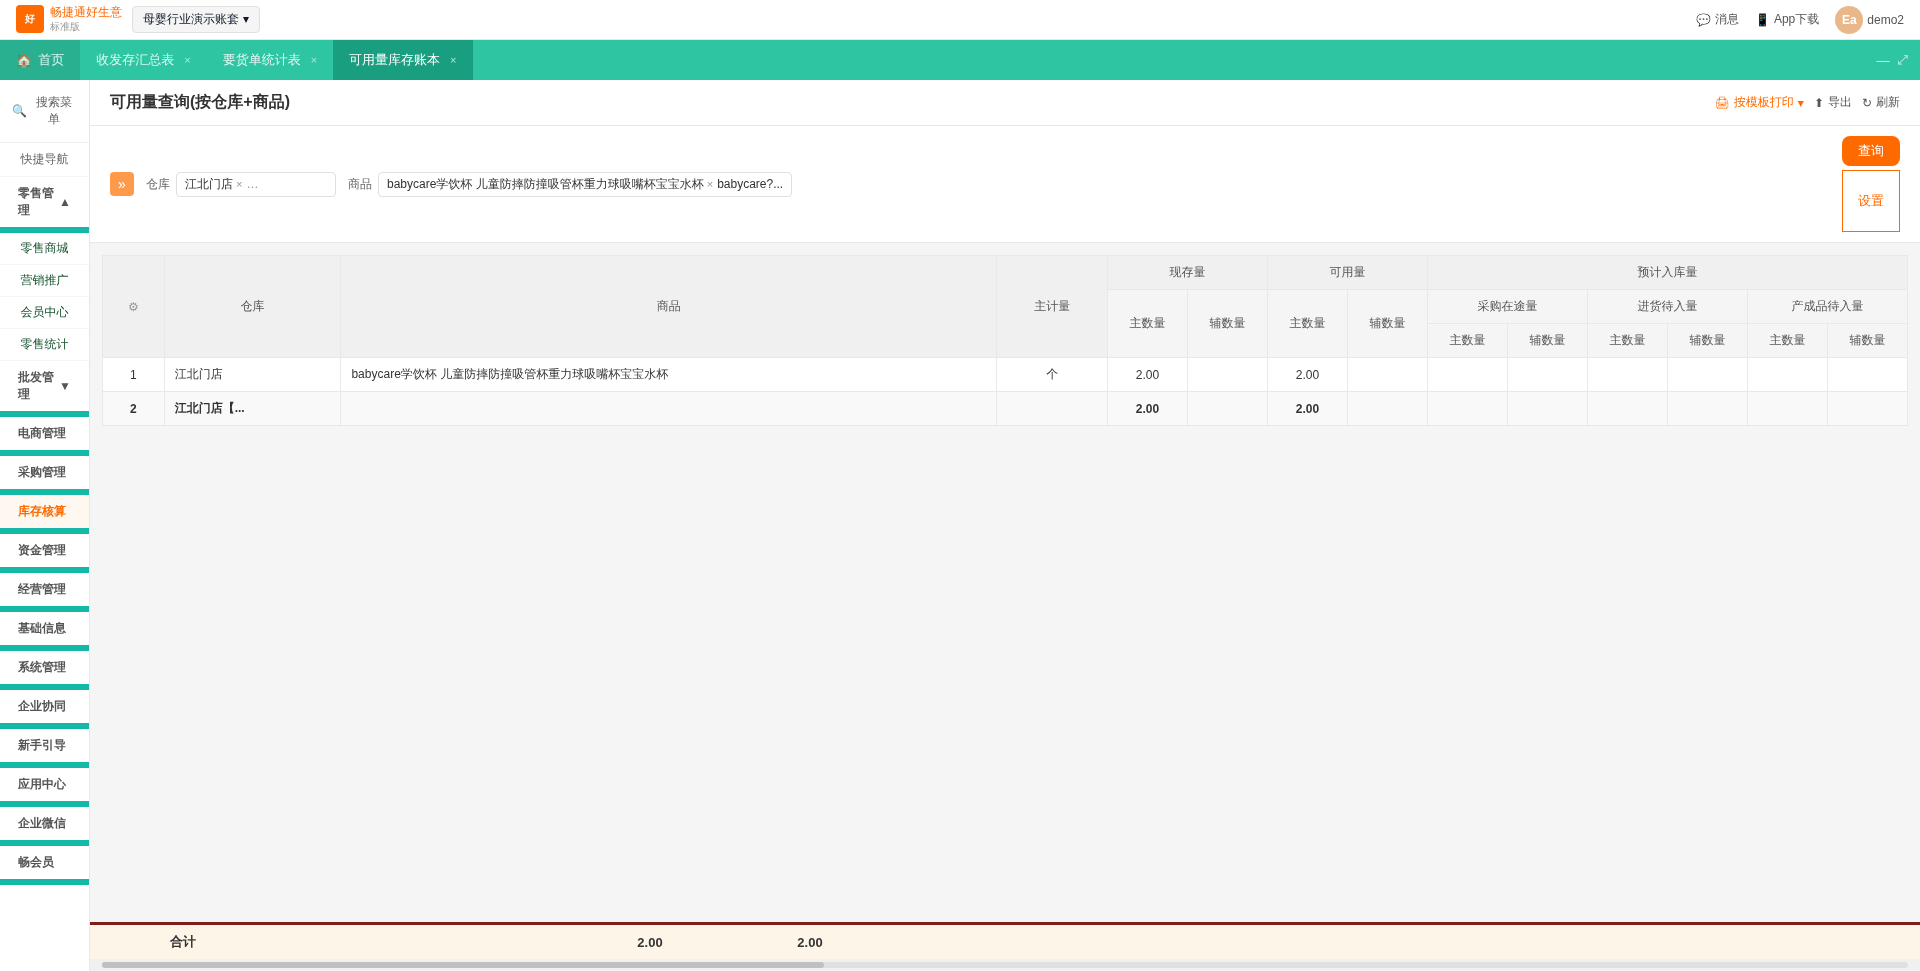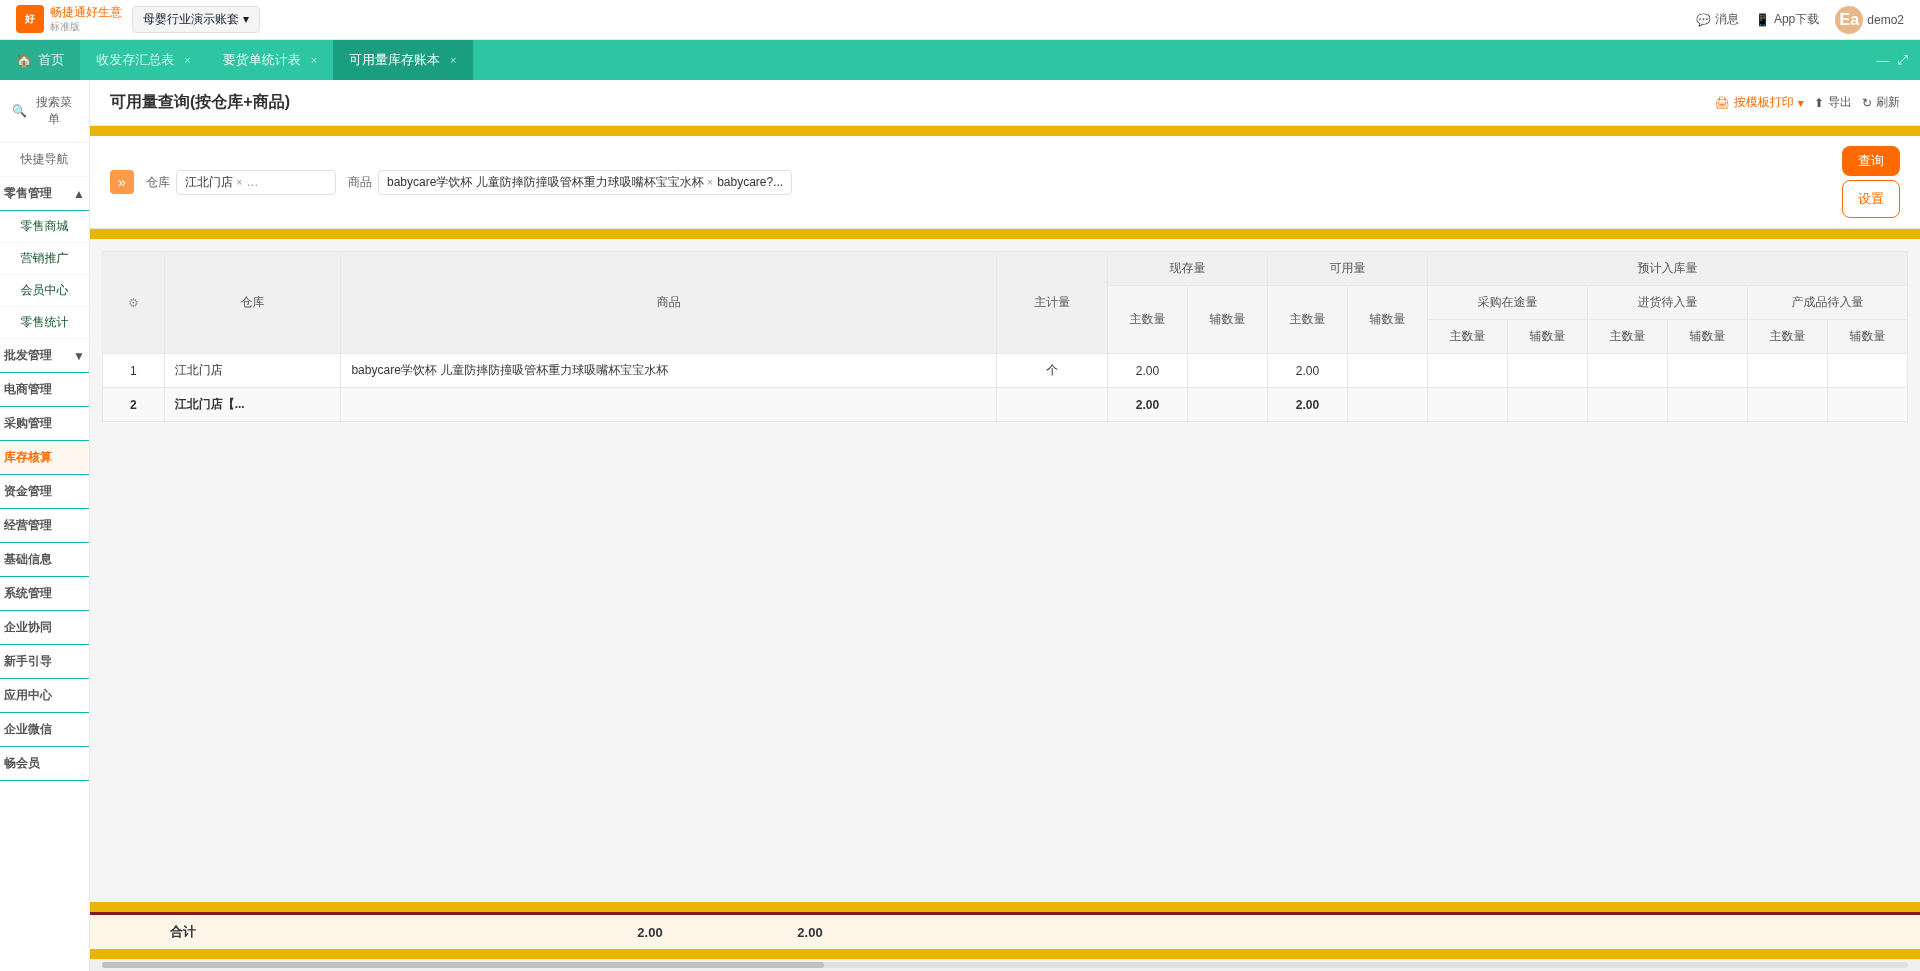--- a/index.html
+++ b/index.html
@@ -21,21 +21,21 @@
     .logo-icon { width: 28px; height: 28px; background: #ff6a00; border-radius: 4px; display: flex; align-items: center; justify-content: center; color: white; font-size: 10px; font-weight: bold; }
     .logo-text { font-size: 12px; color: #ff6a00; line-height: 1.2; }
     .logo-sub { font-size: 10px; color: #999; }
     .industry-selector {
       display: flex; align-items: center; gap: 4px;
       background: #f5f5f5; border: 1px solid #e0e0e0; border-radius: 4px;
       padding: 4px 10px; cursor: pointer; font-size: 12px; color: #0f172a;
     }
     .top-bar-right { display: flex; align-items: center; gap: 16px; }
     .top-right-item { display: flex; align-items: center; gap: 4px; cursor: pointer; font-size: 12px; color: #555; }
-    .avatar { width: 28px; height: 28px; border-radius: 50%; background: #e8b88a; display: flex; align-items: center; justify-content: center; color: #fff; font-size: 16px; font-weight: bold; }
+    .avatar { width: 28px; height: 28px; border-radius: 50%; background: #e8b88a; display: flex; align-items: center; justify-content: center; color: #fff; font-size: 12px; font-weight: bold; }
 
     
     .nav-tabs {
       height: 40px;
       background: #2dc5a2;
       display: flex;
       align-items: center;
       padding: 0 0 0 0;
       flex-shrink: 0;
     }
@@ -97,45 +97,44 @@
       cursor: pointer;
       font-size: 12px;
       color: #666;
       text-align: center;
       border-bottom: 1px solid #f5f5f5;
     }
     .sidebar-section {
       display: flex;
       align-items: center;
       justify-content: space-between;
-      padding: 8px 4px;
+      padding: 8px 18px;
       cursor: pointer;
       font-size: 12px;
       color: #555;
       font-weight: bold;
-      border-bottom: 1px solid #14b8a6;
+      border-bottom: 6px solid #14b8a6;
     }
     .sidebar-section.active { color: #ff6a00; background: #fff8f0; }
     .sidebar-sub-item {
       padding: 7px 10px;
       font-size: 12px;
       color: #14532d;
       cursor: pointer;
       border-bottom: 1px solid #f5f5f5;
       text-align: center;
     }
 
     
     .content-area {
       flex: 1;
       display: flex;
       flex-direction: column;
       overflow: hidden;
-      background: #eab308;
-      gap: 10px;
+      background: #22c55e;
     }
 
     
     .page-header {
       background: #fff;
       padding: 12px 20px;
       display: flex;
       align-items: center;
       justify-content: space-between;
       border-bottom: 1px solid #e8e8e8;
@@ -186,22 +185,22 @@
       border: none;
       border-radius: 8px;
       padding: 6px 16px;
       cursor: pointer;
       font-size: 13px;
     }
     .btn-settings {
       background: none;
       color: #ff6a00;
       border: 1px solid #ff6a00;
-      border-radius: 8px;
-      padding: 9px 12px;
+      border-radius: 0;
+      padding: 21px 12px;
       cursor: pointer;
       font-size: 13px;
     }
     .filter-actions { display: flex; flex-direction: column; gap: 4px; margin-left: auto; }
 
     
     .table-area {
       flex: 1;
       overflow: auto;
       padding: 12px 12px 0 12px;

